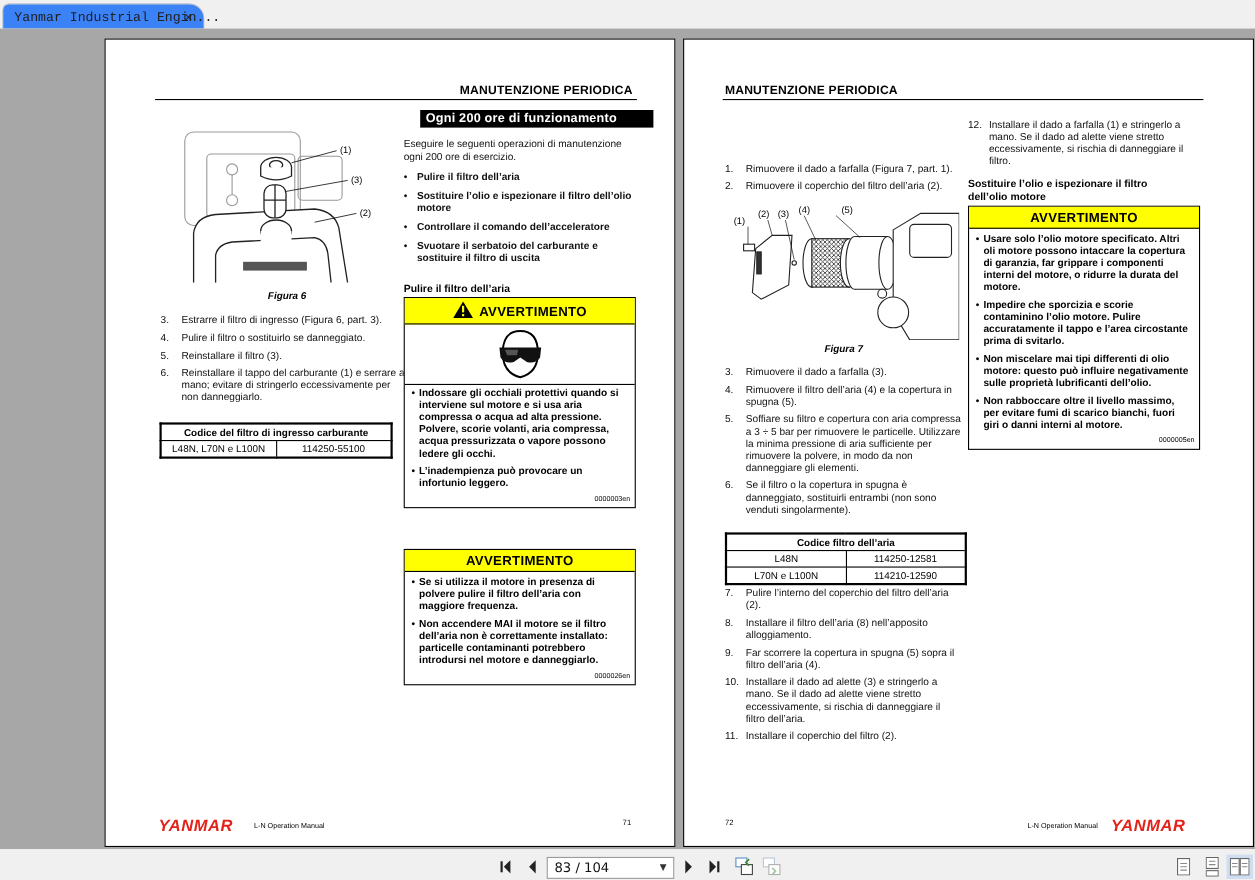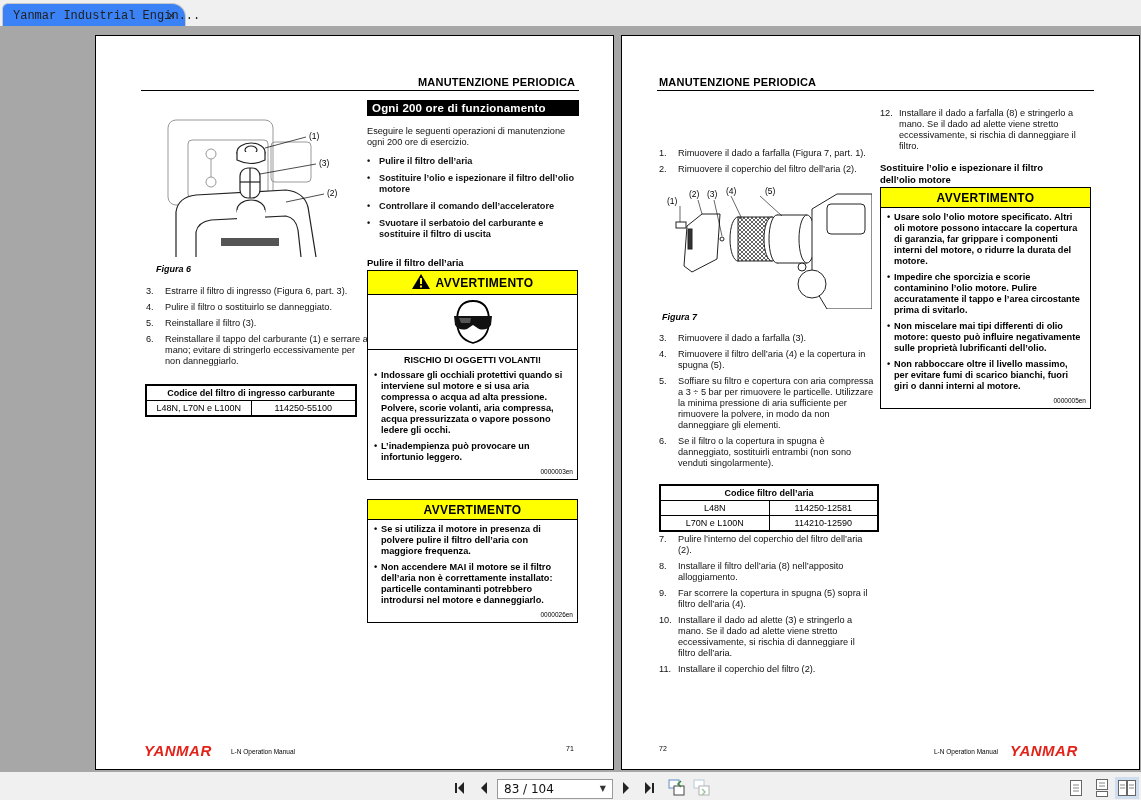--- a/index.html
+++ b/index.html
@@ -8,21 +8,21 @@
   .tab { position: absolute; left: 2px; top: 3px; width: 184px; height: 23px; background: #3b82f6; border: 1px solid #c8c8c8; border-bottom: none; border-radius: 6px 14px 0 0; font-family: Liberation Mono, monospace; font-size: 12px; color: #202020; padding: 5px 0 0 10px; white-space: nowrap; }
   .tab-close { position: absolute; right: 10px; top: 4px; font-size: 12px; color: #222; cursor: pointer; }
   .viewer { position: absolute; left: 0; top: 26px; width: 1141px; height: 746px; background: #a7a7a7; }
   .page { position: absolute; top: 9px; width: 519px; height: 735px; background: #fff; border: 1px solid #000000; }
   .page.left { left: 95px; }
   .page.right { left: 621px; }
   .pc { position: absolute; font-size: 9.2px; color: #111; line-height: 11px; }
   .hdr { position: absolute; top: 40px; font-weight: bold; font-size: 11px; letter-spacing: 0.2px; }
   .hrule { position: absolute; top: 54px; height: 1px; background: #000; }
   .fig { position: absolute; border: 0; }
-  .figcap { position: absolute; font-style: italic; font-weight: bold; font-size: 9px; }
+  .figcap { position: absolute; font-style: italic; font-weight: bold; font-size: 9px; text-align: center; }
   .steps .step { display: flex; margin-bottom: 5px; }
   .steps .n { width: 19px; flex: none; }
   .steps .t { flex: 1; }
   table.code { position: absolute; border-collapse: collapse; font-size: 9px; }
   table.code td, table.code th { border: 1px solid #000; padding: 2px 3px; text-align: center; }
   table.code { border: 2px solid #000; }
   table.code th { font-weight: bold; }
   .blackhead { position: absolute; background: #000; color: #fff; font-weight: bold; font-size: 11.5px; padding: 2px 5px; letter-spacing: 0.2px; }
   .bullets .b { display: flex; margin-bottom: 6px; font-weight: bold; }
   .bullets .dot { width: 12px; flex: none; }
@@ -122,21 +122,21 @@
           <tr>
             <th colspan="2">Codice del filtro di ingresso carburante</th>
           </tr>
       <tr>
         <td style="width:50%">L48N, L70N e L100N</td>
         <td>114250-55100</td>
       </tr>
     </tbody>
       </table>
 
-    <div class="blackhead" style="left:271px; top:64px; width:212px;">Ogni 200 ore di funzionamento</div>
+    <div class="blackhead" style="left:286px; top:64px; width:212px;">Ogni 200 ore di funzionamento</div>
     <div class="pc" style="left:271px; top:90px; width:212px;">Eseguire le seguenti operazioni di manutenzione ogni 200 ore di esercizio.</div>
 
     <div class="pc bullets" style="left:271px; top:120px; width:212px;">
       <div class="b">
           <span class="dot">•</span>
           <span>Pulire il filtro dell’aria</span>
         </div>
       <div class="b">
           <span class="dot">•</span>
           <span>Sostituire l’olio e ispezionare il filtro dell’olio motore</span>
@@ -163,21 +163,20 @@
             </svg>
         </span><span>AVVERTIMENTO</span>
       </div>
       <div class="wicon">
         <svg width="44" height="46" viewBox="0 0 44 46">
           <path d="M6 22 Q6 2 22 2 Q38 2 38 22 Q38 40 22 44 Q6 40 6 22 Z" fill="#fff" stroke="#000" stroke-width="1.8"></path>
           <path d="M3 17 L41 17 L40 26 Q36 32 28 30 L22 26 L16 30 Q8 32 4 26 Z" fill="#111"></path>
           <path d="M8 19 L20 19 L19 24 L10 24 Z" fill="#555"></path>
         </svg>
       </div>
-      <div class="wsub">RISCHIO DI OGGETTI VOLANTI!</div>
       <div class="wbody">
         <div class="b">
             <span class="dot">•</span>
             <span>Indossare gli occhiali protettivi quando si interviene sul motore e si usa aria compressa o acqua ad alta pressione. Polvere, scorie volanti, aria compressa, acqua pressurizzata o vapore possono ledere gli occhi.</span>
           </div>
         <div class="b">
             <span class="dot">•</span>
             <span>L’inadempienza può provocare un infortunio leggero.</span>
           </div>
       </div>
@@ -315,21 +314,21 @@
         </div>
       <div class="step">
           <span class="n">11.</span>
           <span class="t">Installare il coperchio del filtro (2).</span>
         </div>
     </div>
 
     <div class="pc steps" style="left:258px; top:72px; width:214px;">
       <div class="step">
           <span class="n">12.</span>
-          <span class="t">Installare il dado a farfalla (8) e stringerlo a mano. Se il dado ad alette viene stretto eccessivamente, si rischia di danneggiare il filtro.</span>
+          <span class="t">Installare il dado a farfalla (1) e stringerlo a mano. Se il dado ad alette viene stretto eccessivamente, si rischia di danneggiare il filtro.</span>
         </div>
     </div>
 
     <div class="subhead" style="left:258px; top:126px; width:200px; line-height:12px;">Sostituire l’olio e ispezionare il filtro dell’olio motore</div>
 
     <div class="warn" style="left:258px; top:151px; width:211px;">
       <div class="wtitle">AVVERTIMENTO</div>
       <div class="wbody" style="padding-top:4px;">
         <div class="b">
             <span class="dot">•</span>

